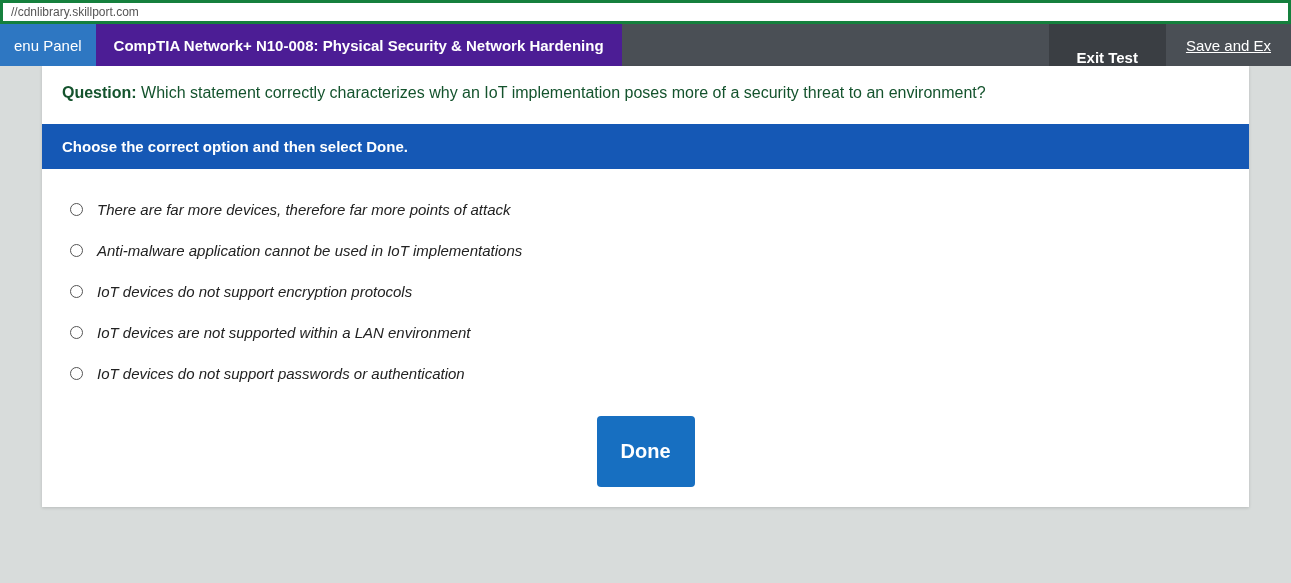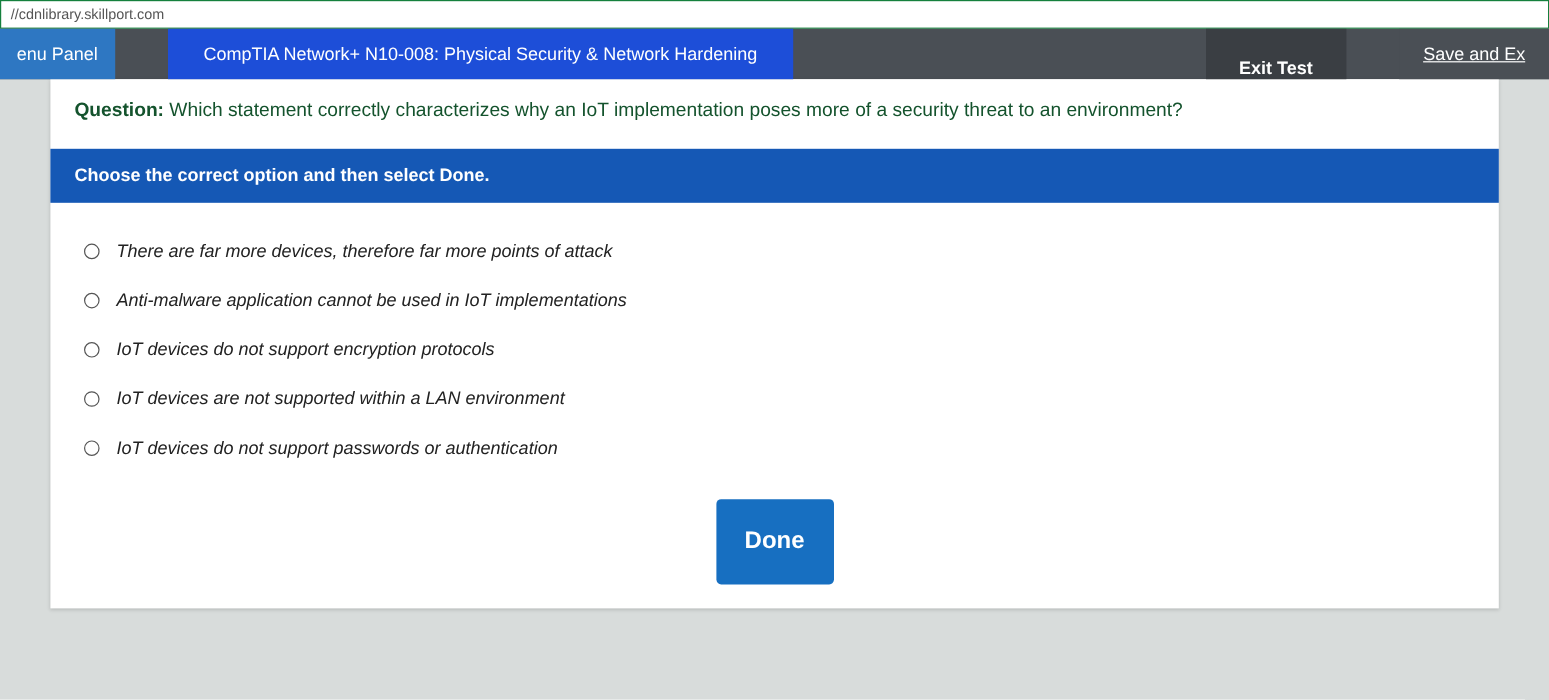--- a/index.html
+++ b/index.html
@@ -9,53 +9,52 @@
     }
     body {
       font-family: Arial, Helvetica, sans-serif;
       background: #d8dcdb;
       width: 1291px;
       height: 583px;
       overflow: hidden;
     }
     .url-bar {
       background: #fff;
-      border: 1px solid #15803d;
+      border: 3px solid #15803d;
       height: 24px;
       padding: 2px 8px;
       font-size: 12px;
       color: #555;
       display: flex;
       align-items: center;
       overflow: hidden;
     }
     .top-bar {
       background: #4a4f55;
       display: flex;
       align-items: stretch;
       height: 42px;
       color: #fff;
       font-size: 15px;
-      gap: 44px;
     }
     .menu-panel-tab {
       background: #2e77c2;
       color: #fff;
       padding: 0 14px;
       display: flex;
       align-items: center;
       font-weight: 500;
     }
     .title-tab {
-      background: #1d4ed8;
+      background: #4c1d95;
       color: #fff;
-      padding: 0 30px;
+      padding: 0 18px;
       display: flex;
       align-items: center;
-      font-weight: normal;
+      font-weight: bold;
       flex: 0 0 auto;
     }
     .top-spacer {
       flex: 1;
     }
     .exit-test {
       background: #3a3e43;
       color: #fff;
       padding: 0 28px;
       display: flex;

